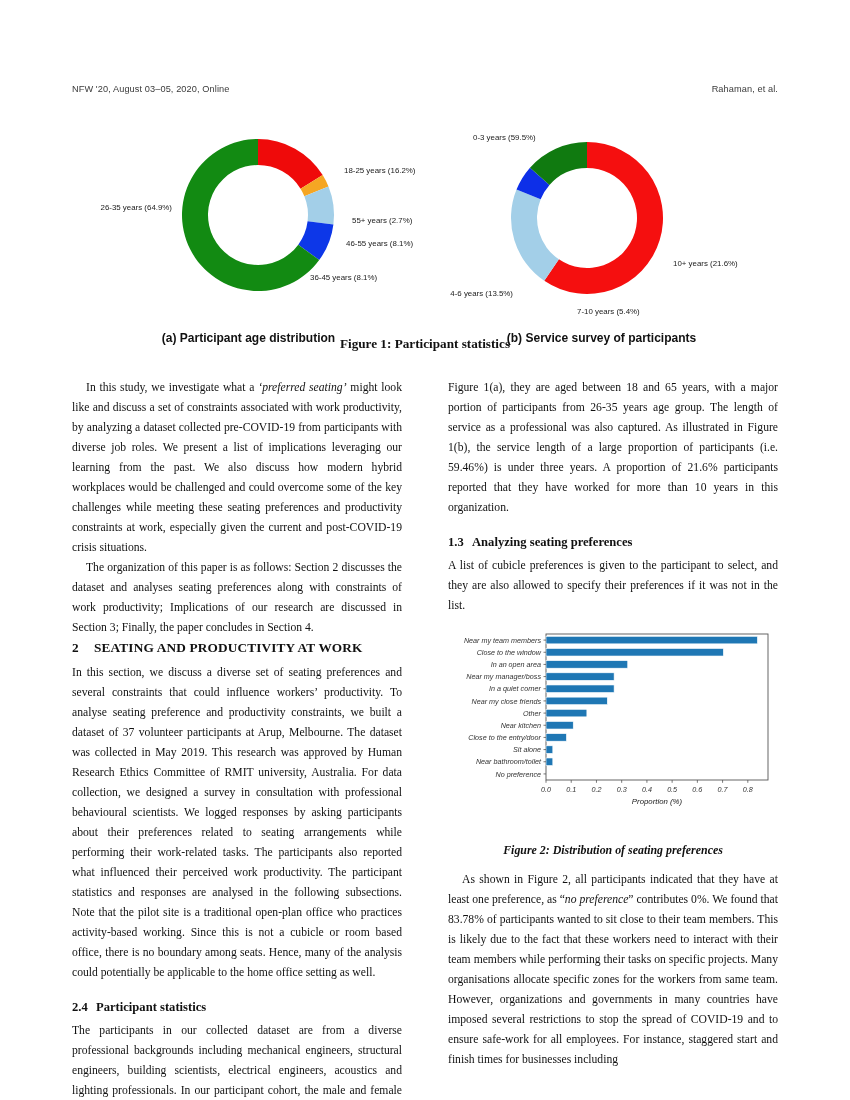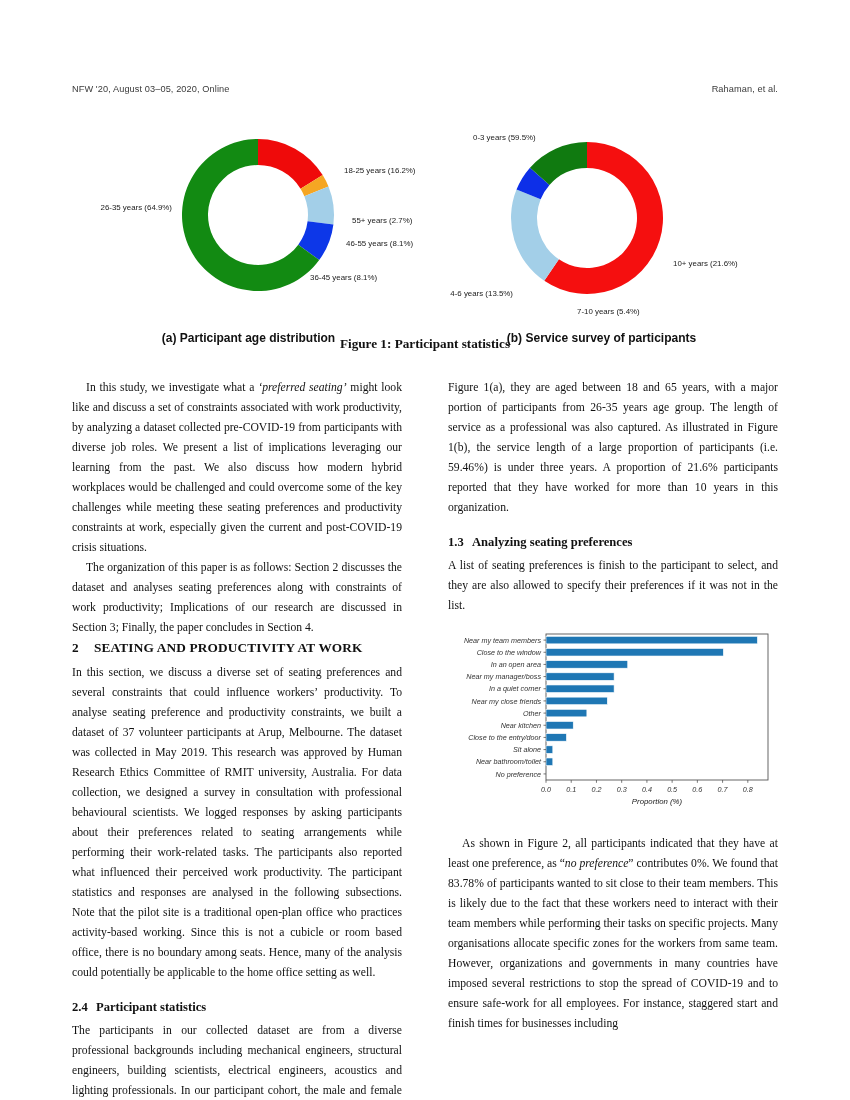--- a/index.html
+++ b/index.html
@@ -208,21 +208,21 @@
     <p class="noindent">The participants in our collected dataset are from a diverse professional backgrounds including mechanical engineers, structural engineers, building scientists, electrical engineers, acoustics and lighting professionals. In our participant cohort, the male and female proportions are 56.75% and 43.24%, respectively. As shown in</p>
   </div>
 
   <div class="col right">
     <p class="noindent">Figure 1(a), they are aged between 18 and 65 years, with a major portion of participants from 26-35 years age group. The length of service as a professional was also captured. As illustrated in Figure 1(b), the service length of a large proportion of participants (i.e. 59.46%) is under three years. A proportion of 21.6% participants reported that they have worked for more than 10 years in this organization.</p>
 
     <h3 class="subsec">
       <span class="num">1.3</span><span>Analyzing seating preferences</span>
     </h3>
 
-    <p class="noindent">A list of seating preferences is finish to the participant to select, and they are also allowed to specify their preferences if it was not in the list.</p>
+    <p class="noindent">A list of cubicle preferences is given to the participant to select, and they are also allowed to specify their preferences if it was not in the list.</p>
 
     <div class="fig2-wrap">
       <div class="fig2-box">
         <svg width="330" height="196" viewBox="0 0 330 196">
           <g id="bar-chart-g">
               <rect x="98" y="6" width="222" height="146" fill="none" stroke="#555555" stroke-width="0.9"></rect>
               <rect x="98" y="8.311666666666666" width="211.40454545454543" height="7.543333333333333" fill="#1f77b4" stroke="#ffffff" stroke-width="0.6"></rect>
               <line x1="95.5" y1="12.083333333333332" x2="98" y2="12.083333333333332" stroke="#555555" stroke-width="0.8"></line>
               <text x="93" y="14.683333333333332" text-anchor="end" font-family="&quot;Liberation Sans&quot;, sans-serif" font-size="7.2" fill="#333333">Near my team members</text>
               <rect x="98" y="20.47833333333333" width="177.3477272727273" height="7.543333333333333" fill="#1f77b4" stroke="#ffffff" stroke-width="0.6"></rect>
@@ -272,20 +272,21 @@
               <line x1="249.36363636363635" y1="152" x2="249.36363636363635" y2="154.8" stroke="#555555" stroke-width="0.8"></line>
               <text x="249.36363636363635" y="163.5" text-anchor="middle" font-family="&quot;Liberation Sans&quot;, sans-serif" font-size="7.2" fill="#333333">0.6</text>
               <line x1="274.5909090909091" y1="152" x2="274.5909090909091" y2="154.8" stroke="#555555" stroke-width="0.8"></line>
               <text x="274.5909090909091" y="163.5" text-anchor="middle" font-family="&quot;Liberation Sans&quot;, sans-serif" font-size="7.2" fill="#333333">0.7</text>
               <line x1="299.81818181818187" y1="152" x2="299.81818181818187" y2="154.8" stroke="#555555" stroke-width="0.8"></line>
               <text x="299.81818181818187" y="163.5" text-anchor="middle" font-family="&quot;Liberation Sans&quot;, sans-serif" font-size="7.2" fill="#333333">0.8</text>
               <text x="209" y="176" text-anchor="middle" font-family="&quot;Liberation Sans&quot;, sans-serif" font-size="7.8" fill="#222222">Proportion (%)</text>
             </g>
         </svg>
       </div>
+      <div class="fig2-caption">Figure 2: Distribution of seating preferences</div>
     </div>
 
     <div class="spacer-after-fig"></div>
 
     <p><span>As shown in Figure 2, all participants indicated that they have at least one preference, as “</span><em class="it">no preference</em><span>” contributes 0%. We found that 83.78% of participants wanted to sit close to their team members. This is likely due to the fact that these workers need to interact with their team members while performing their tasks on specific projects. Many organisations allocate specific zones for the workers from same team. However, organizations and governments in many countries have imposed several restrictions to stop the spread of COVID-19 and to ensure safe-work for all employees. For instance, staggered start and finish times for businesses including</span></p>
   </div>
 
 </div>
 
 </body></html>

